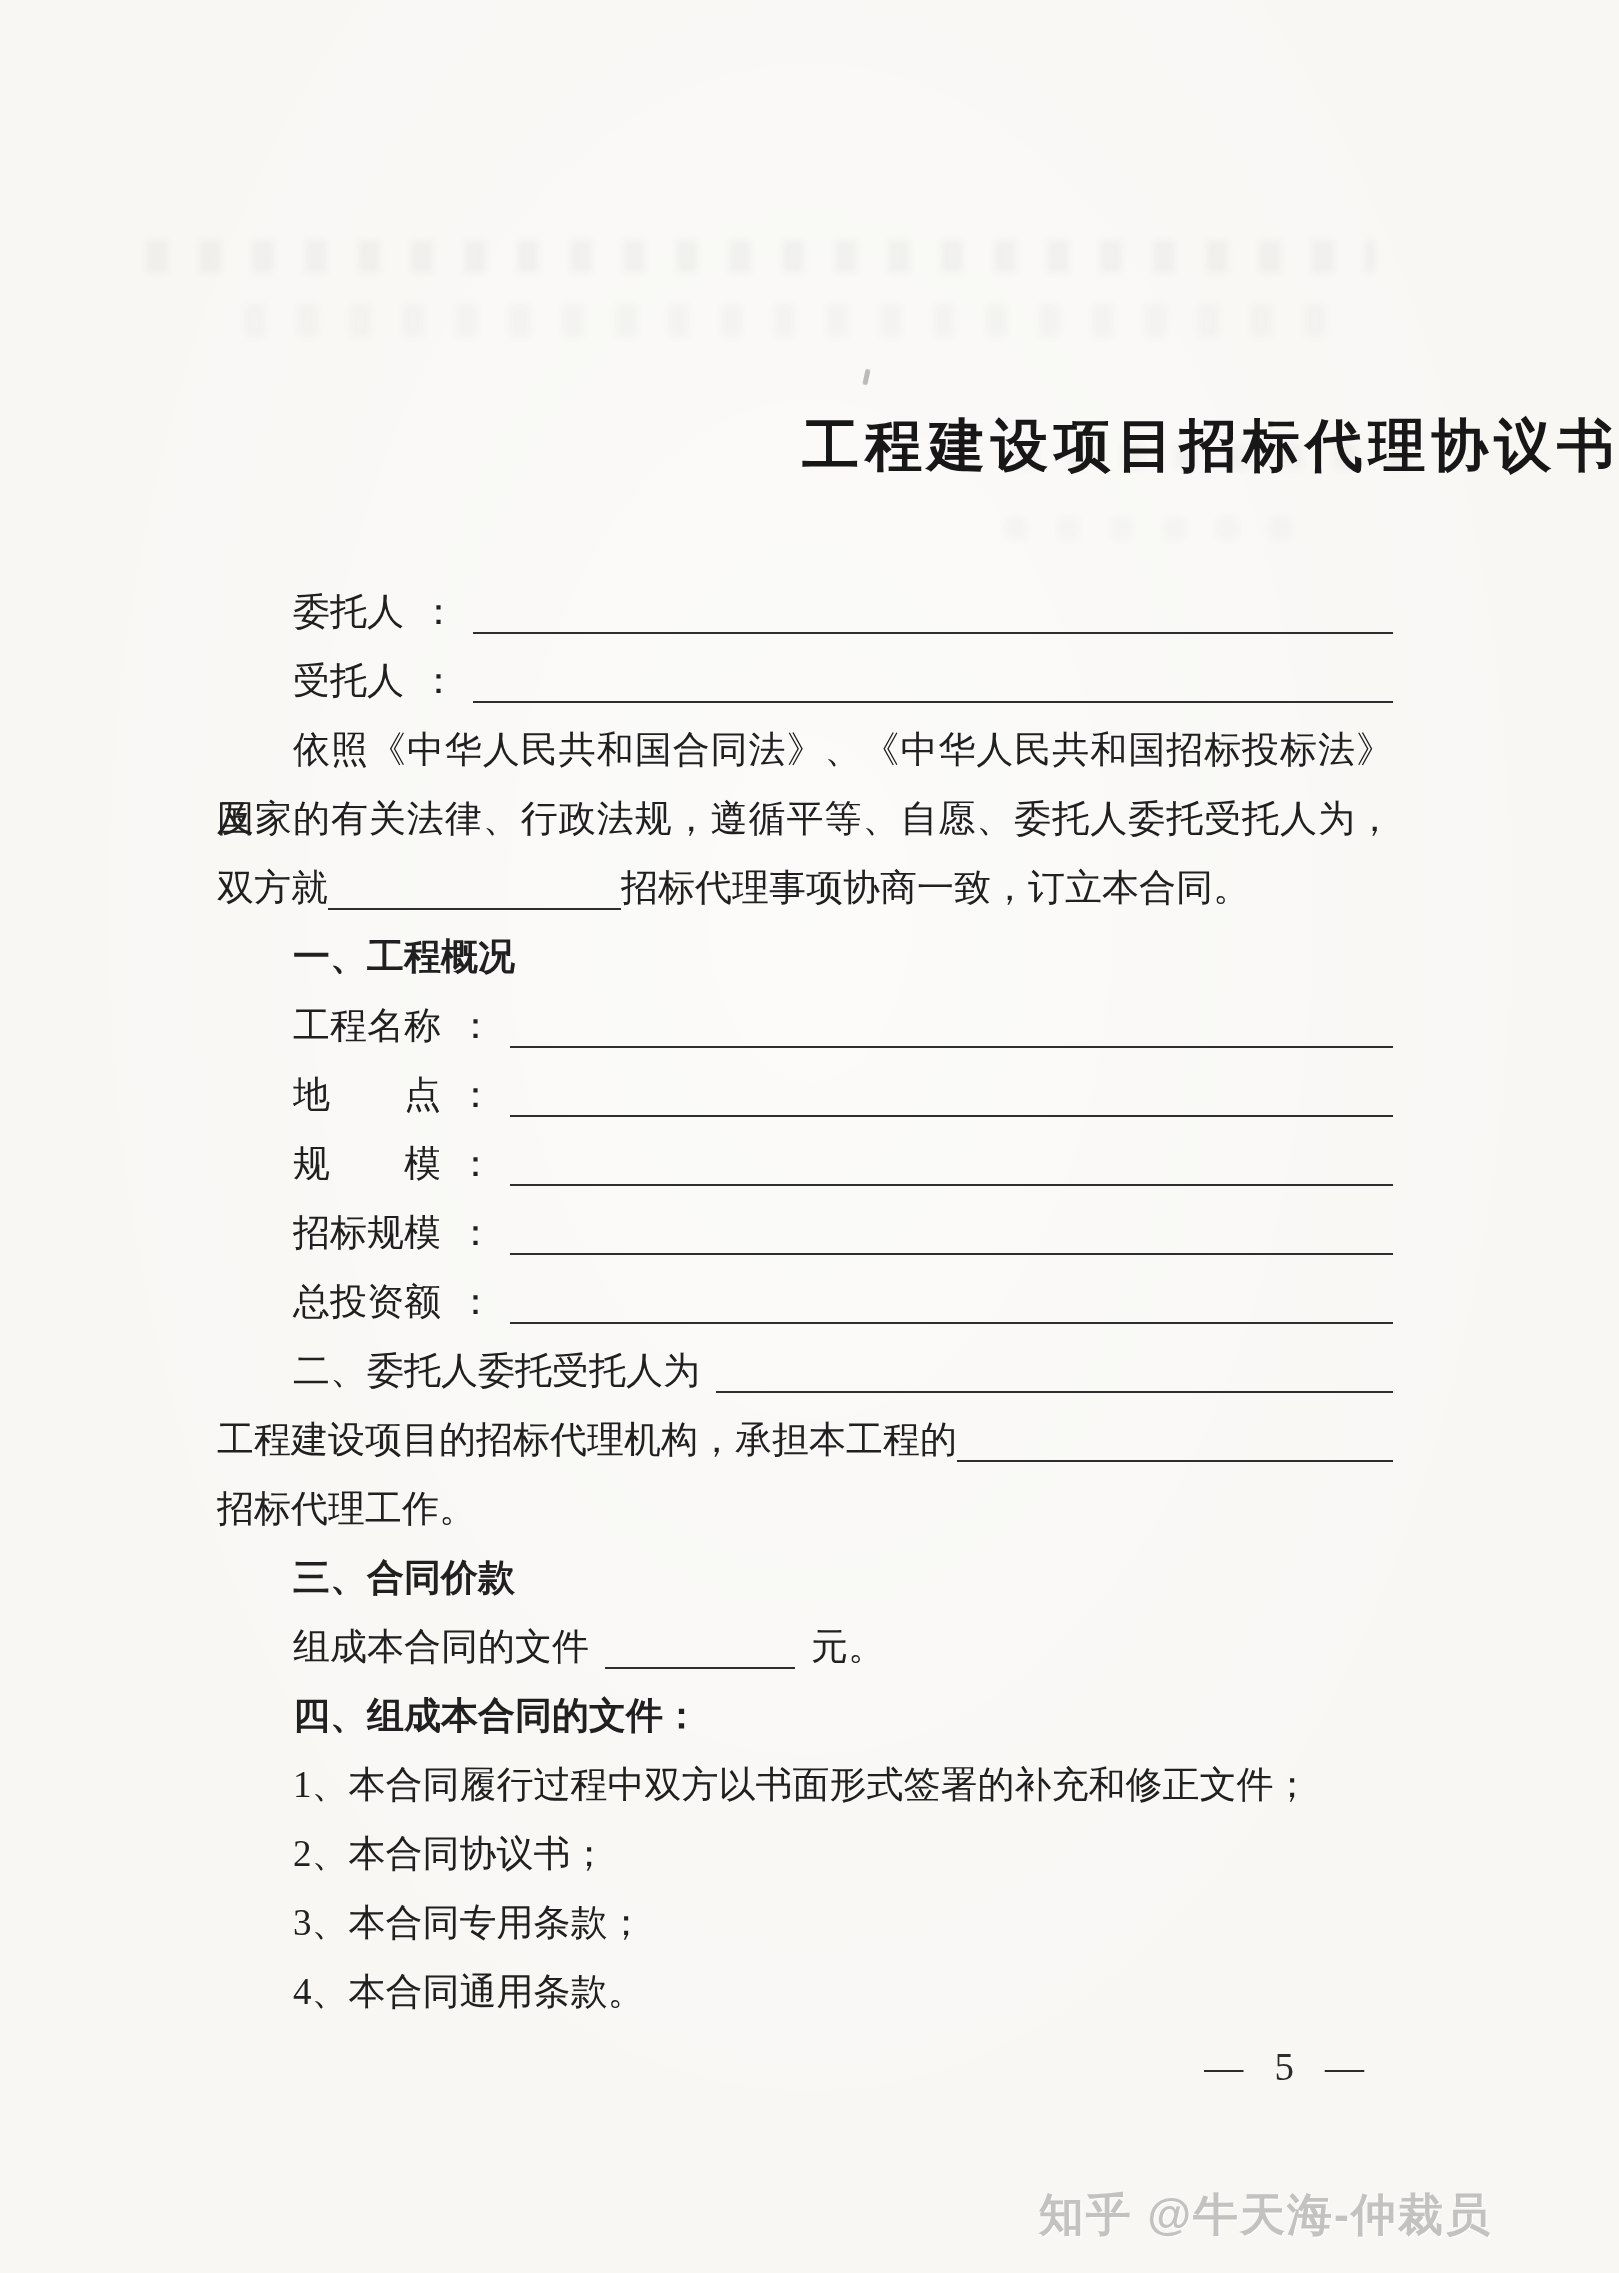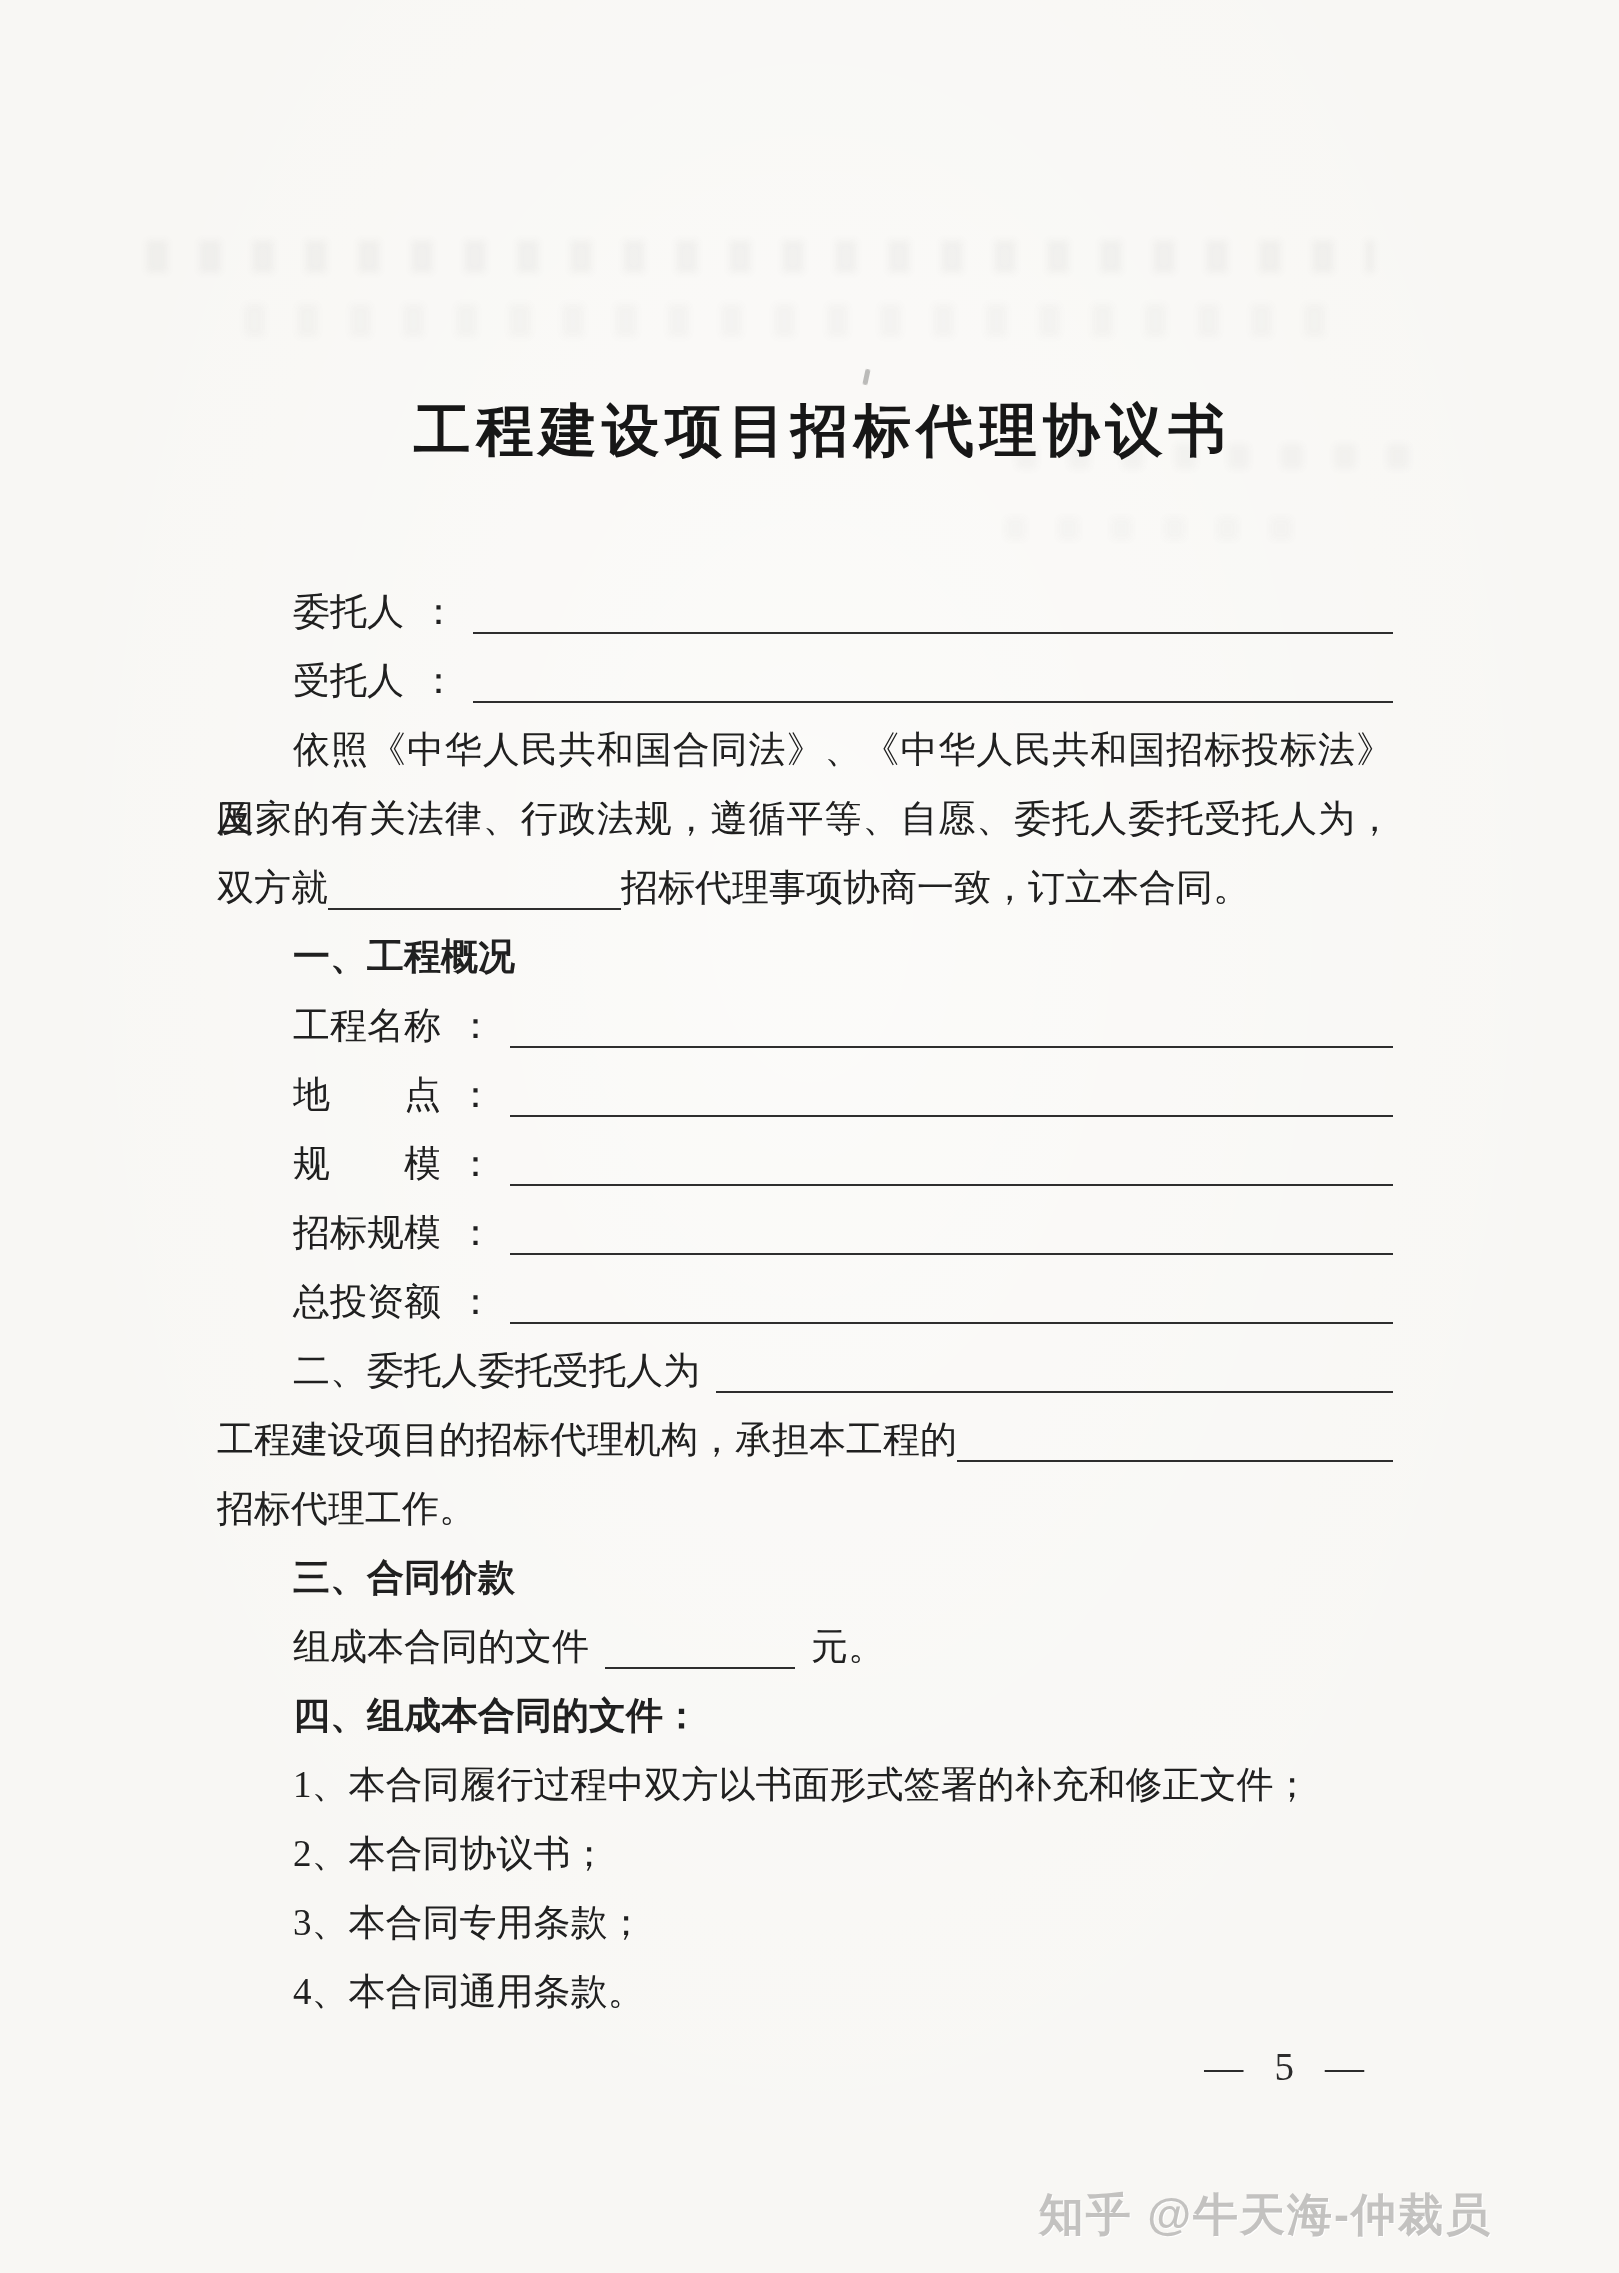--- a/index.html
+++ b/index.html
@@ -24,22 +24,22 @@
   .g1{top:240px;left:146px;width:1229px;}
   .g2{top:304px;left:244px;width:1092px;opacity:.26;}
   .g3{top:444px;right:185px;width:419px;height:25px;opacity:.30;}
   .g4{top:517px;right:322px;width:293px;height:23.4px;opacity:.22;}
   .speck{
     position:absolute; left:864px; top:369px; width:4.9px; height:15.6px;
     background:#9a9a98; border-radius:2px; transform:rotate(12deg);
     filter:blur(0.5px); opacity:.65;
   }
   .title{
-    position:absolute; top:389px; left:0; width:100%;
-    text-align:center; font-size:57px; font-weight:700;
+    position:absolute; top:404px; left:0; width:100%;
+    text-align:right; font-size:57px; font-weight:700;
     letter-spacing:5.9px; line-height:84px; color:#171717;padding-left:25px;
   }
   .content{
     position:absolute; top:577px; left:217px; width:1176px;
   }
   .row{line-height:69px; height:69px; white-space:nowrap;}
   .indent{padding-left:76px;gap:16px;}
   .jl{text-align:justify; text-align-last:justify; white-space:normal;}
   .jl.jindent{padding-left:0; text-indent:76px;}
   .flex{display:flex; align-items:flex-end;}

